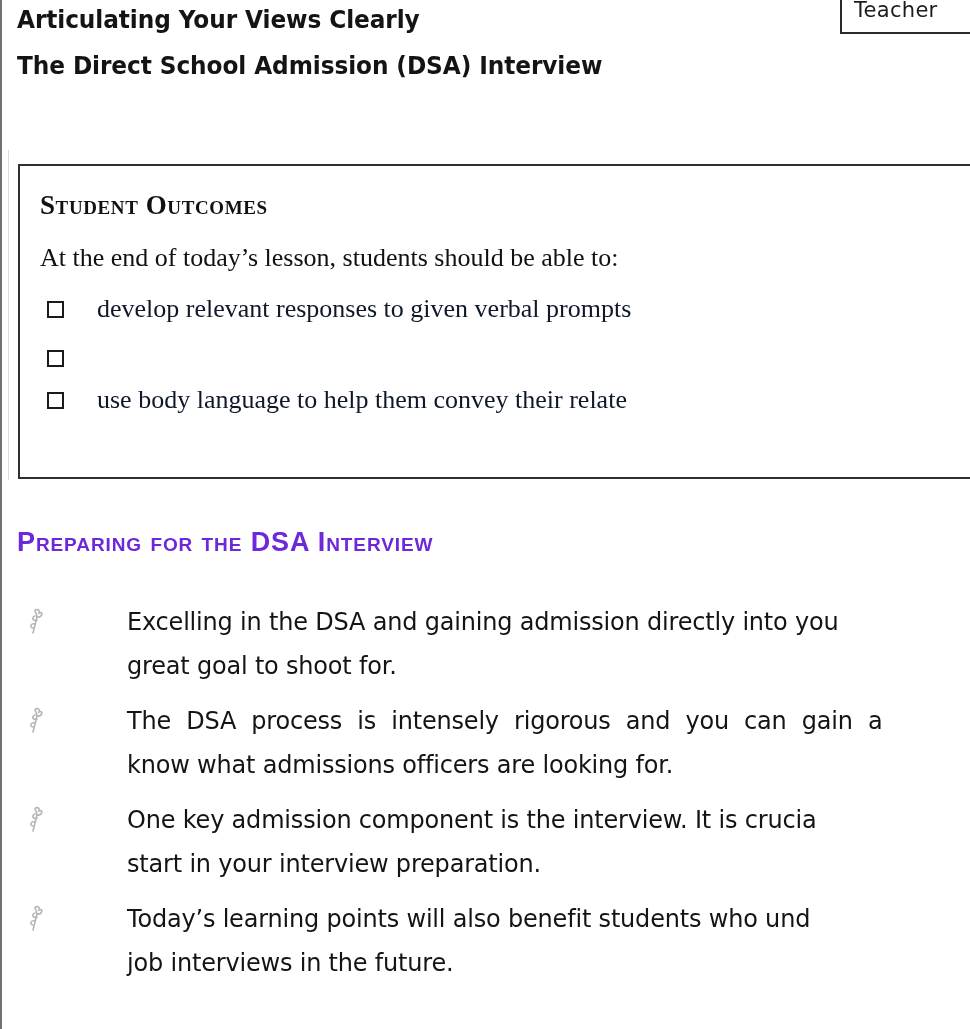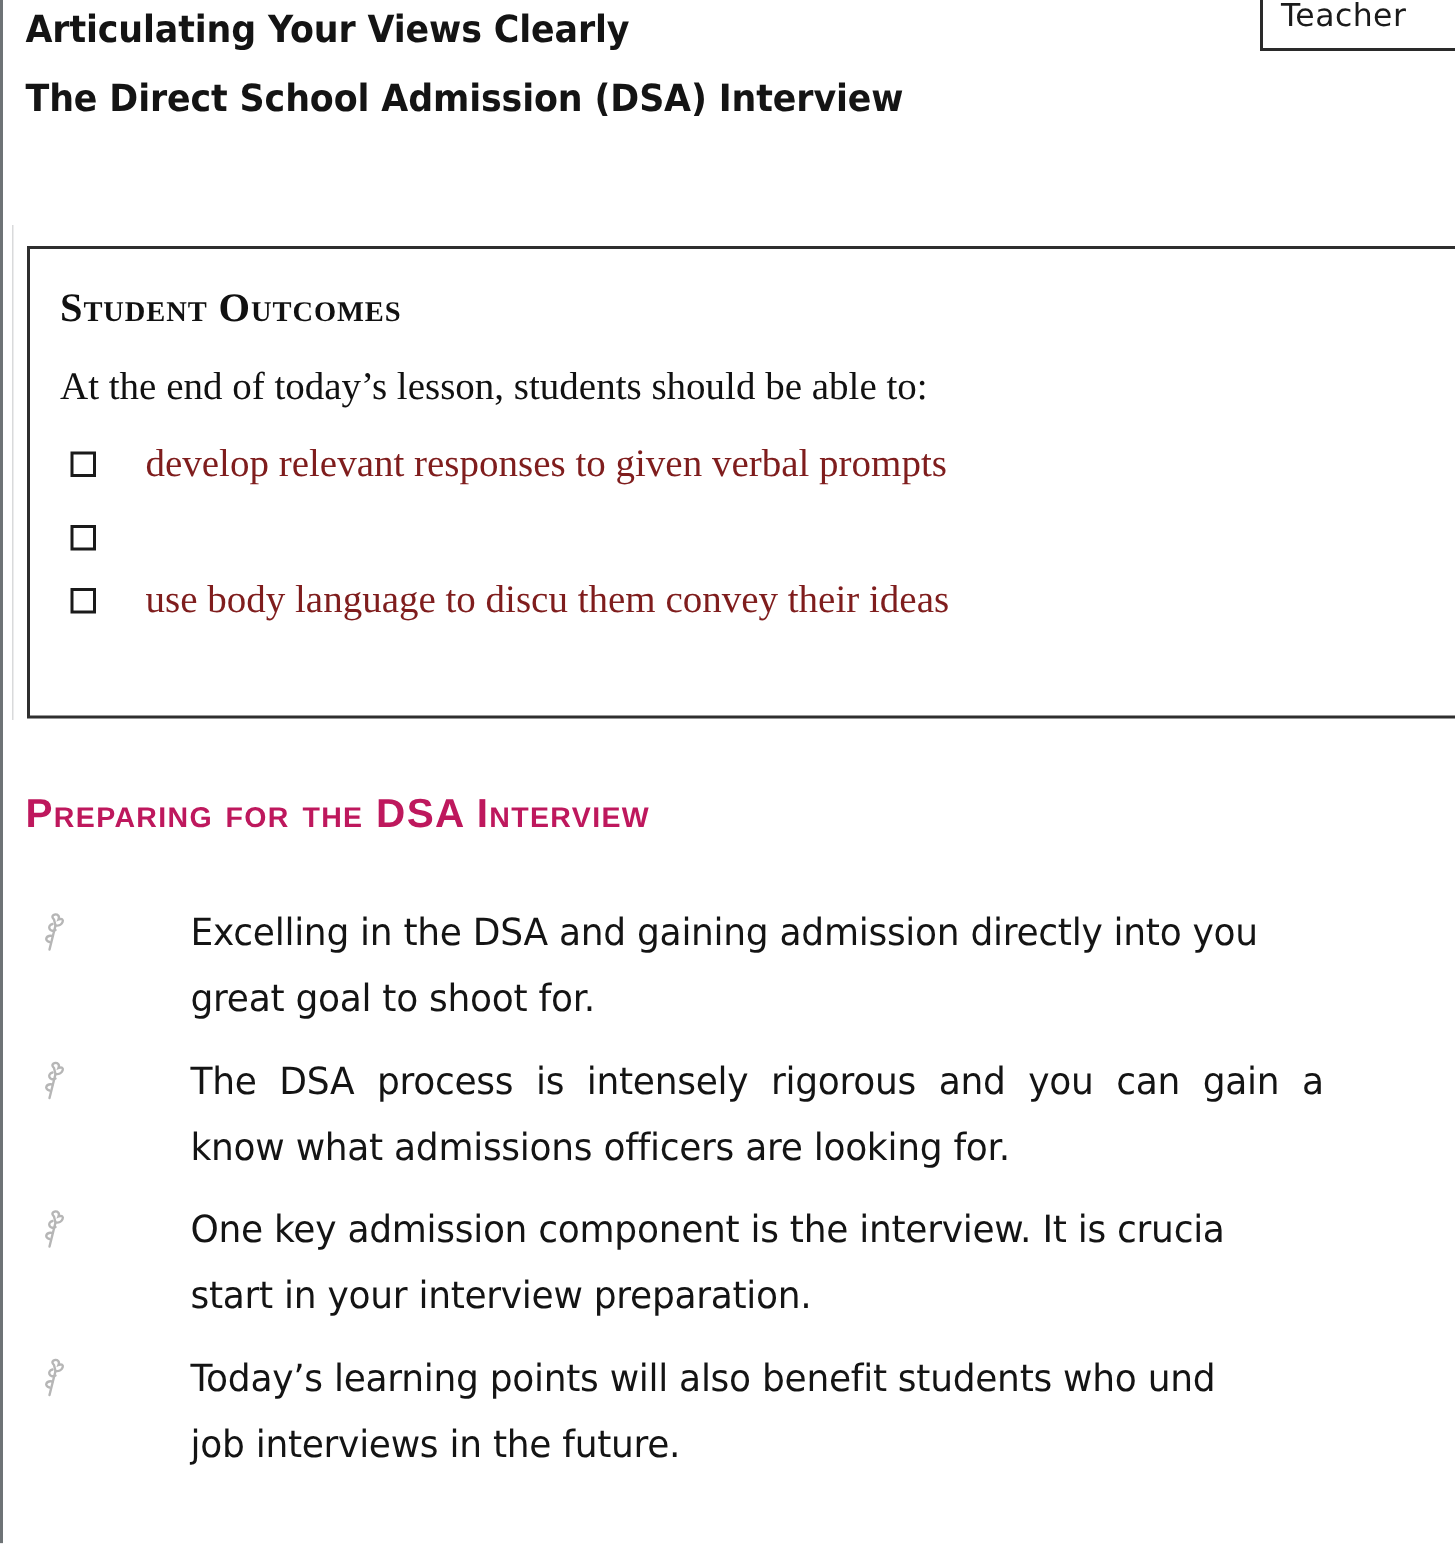--- a/index.html
+++ b/index.html
@@ -134,35 +134,35 @@
     height: 17px;
     border: 2px solid #1a1a1a;
     margin: 8px 0 0 7px;
     box-sizing: border-box;
     background: #fff;
   }
   .outcome-text {
     font-family: "Liberation Serif", serif;
     font-size: 26px;
     line-height: 32px;
-    color: #7f1d1d;
+    color: #0f172a;
     margin-left: 33px;
     white-space: nowrap;
   }
 
   
   .section-heading {
     position: absolute;
     left: 17px;
     top: 527px;
     font-family: "Liberation Sans", sans-serif;
     font-weight: bold;
     font-size: 27px;
     font-variant: small-caps;
-    color: #be185d;
+    color: #6d28d9;
     letter-spacing: .9px;
     white-space: nowrap;
   }
 
   .prep-list {
     position: absolute;
     left: 0;
     top: 600px;
     width: 990px;
   }
@@ -229,21 +229,21 @@
 
       <div class="outcome-item">
         <span class="outcome-checkbox"></span>
         <span class="outcome-text">develop relevant responses to given verbal prompts</span>
       </div>
       <div class="outcome-item">
         <span class="outcome-checkbox"></span>
       </div>
       <div class="outcome-item">
         <span class="outcome-checkbox"></span>
-        <span class="outcome-text">use body language to discu them convey their ideas</span>
+        <span class="outcome-text">use body language to help them convey their relate</span>
       </div>
     </div>
   </div>
 
   <div class="section-heading">Preparing for the DSA Interview</div>
 
   <div class="prep-list">
 
     <div class="prep-item">
       <span class="prep-bullet">

